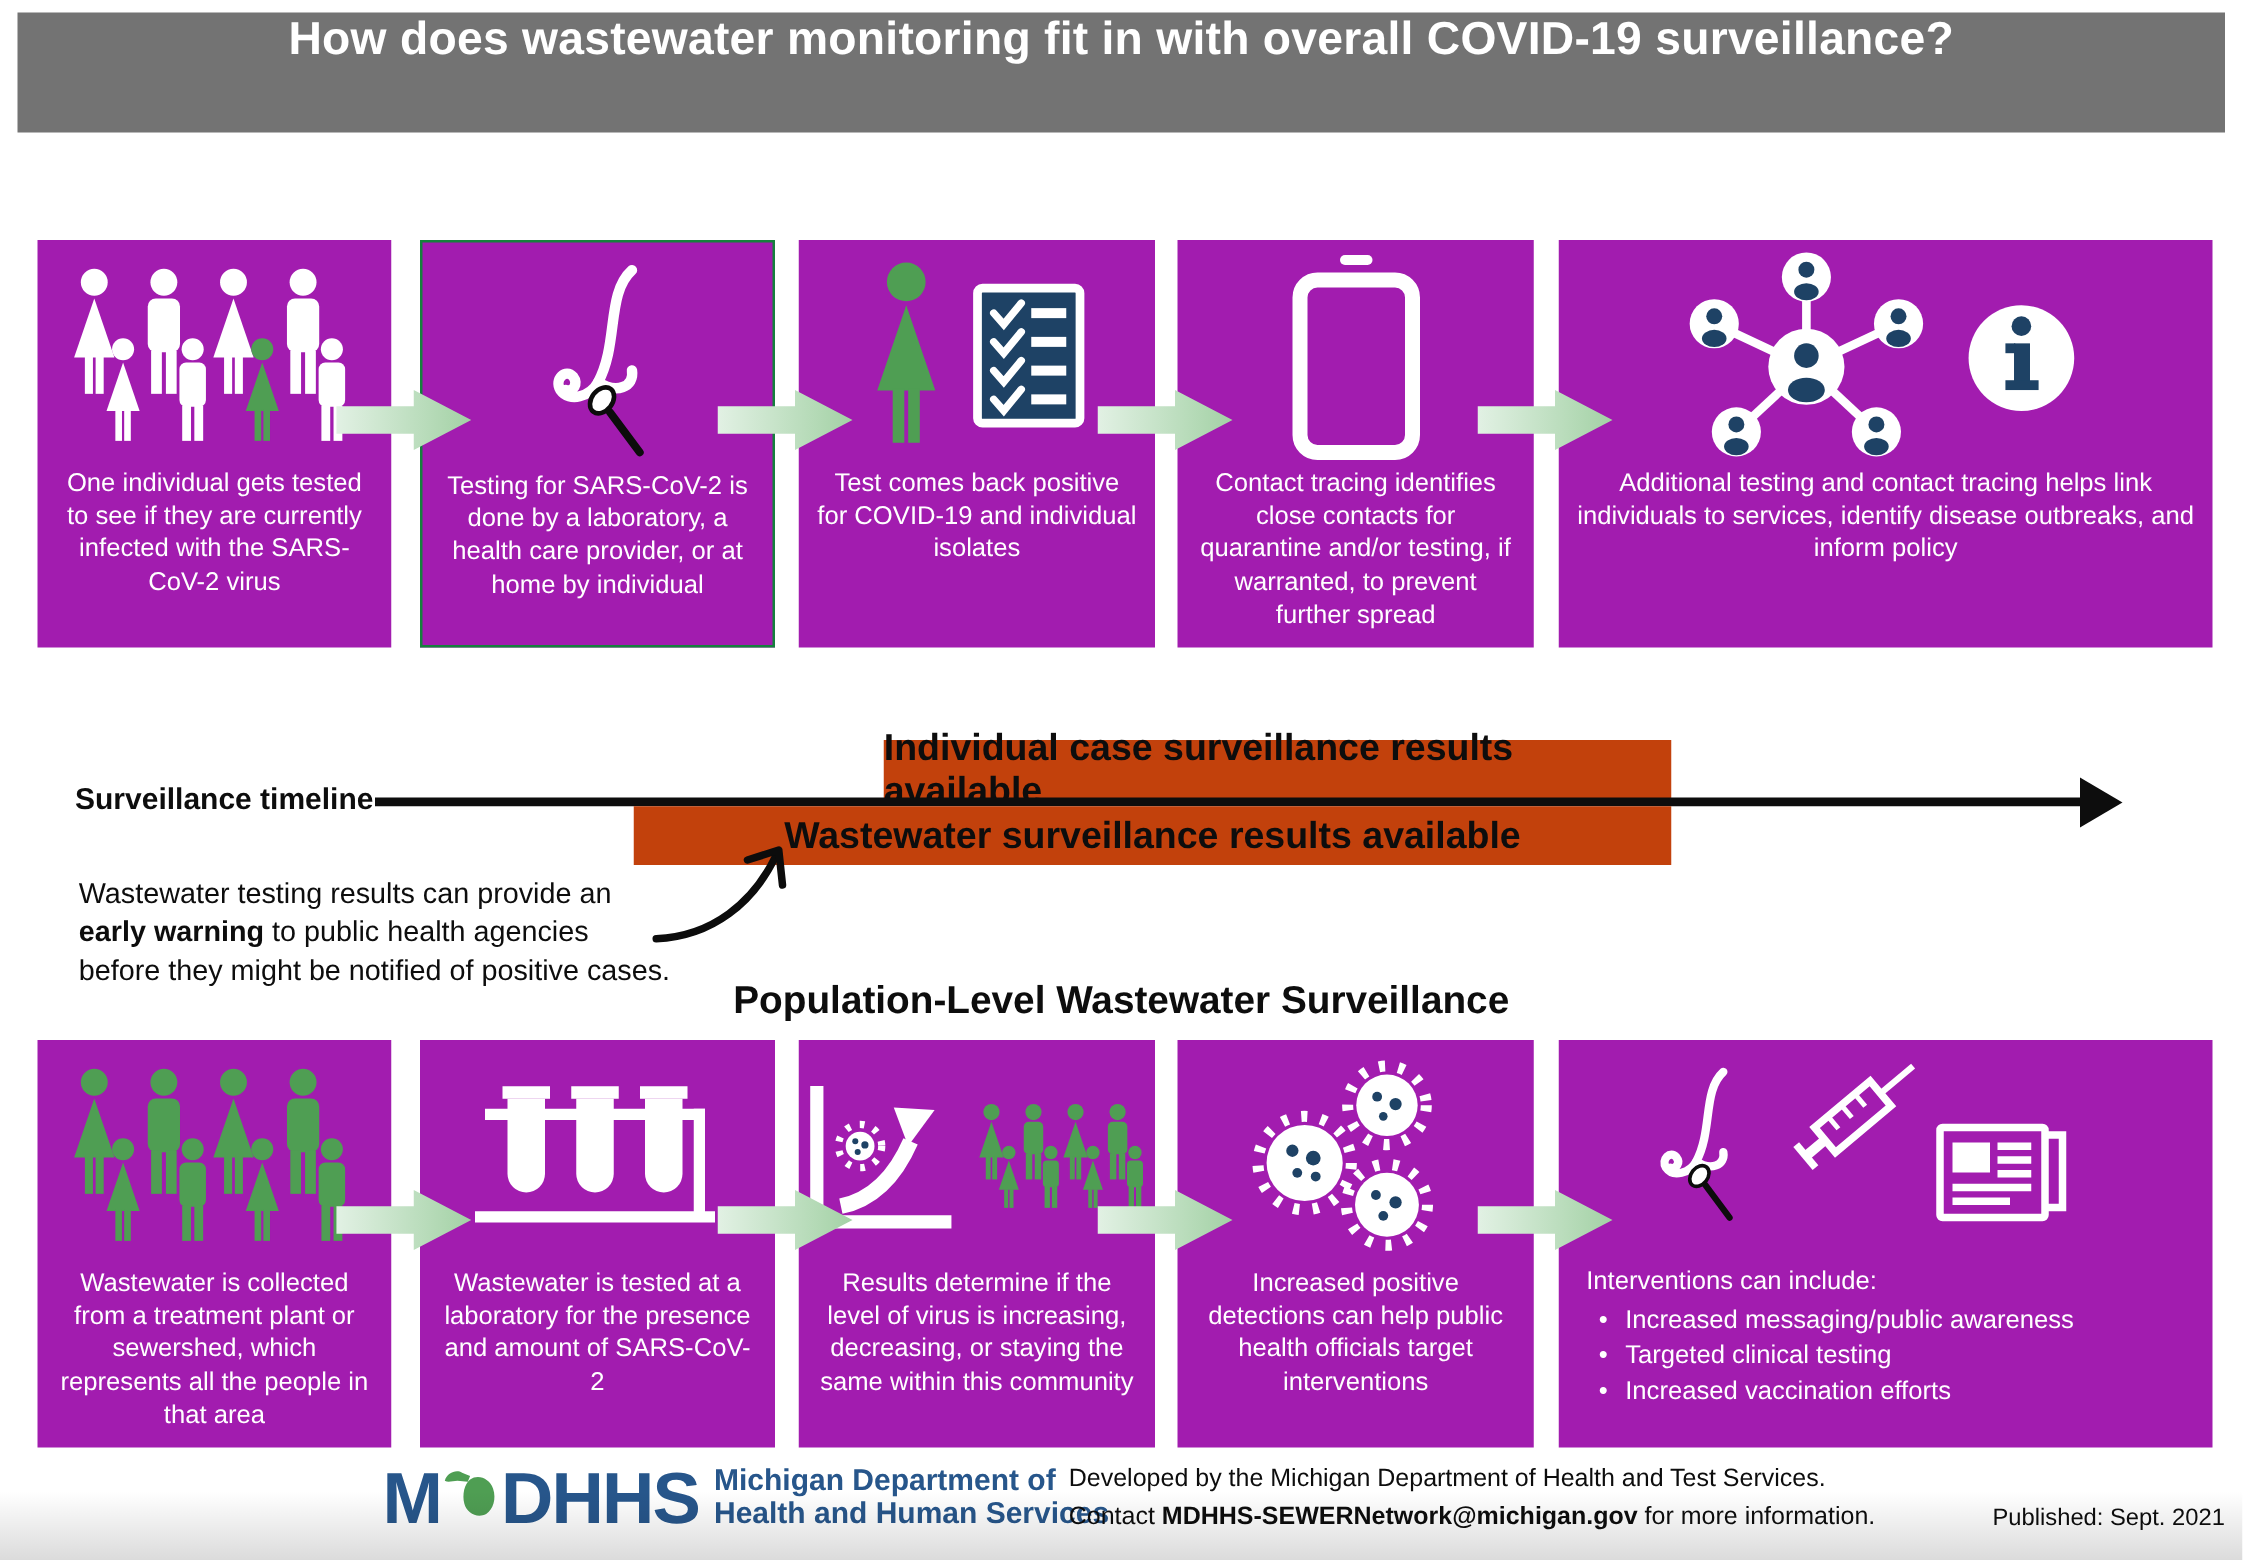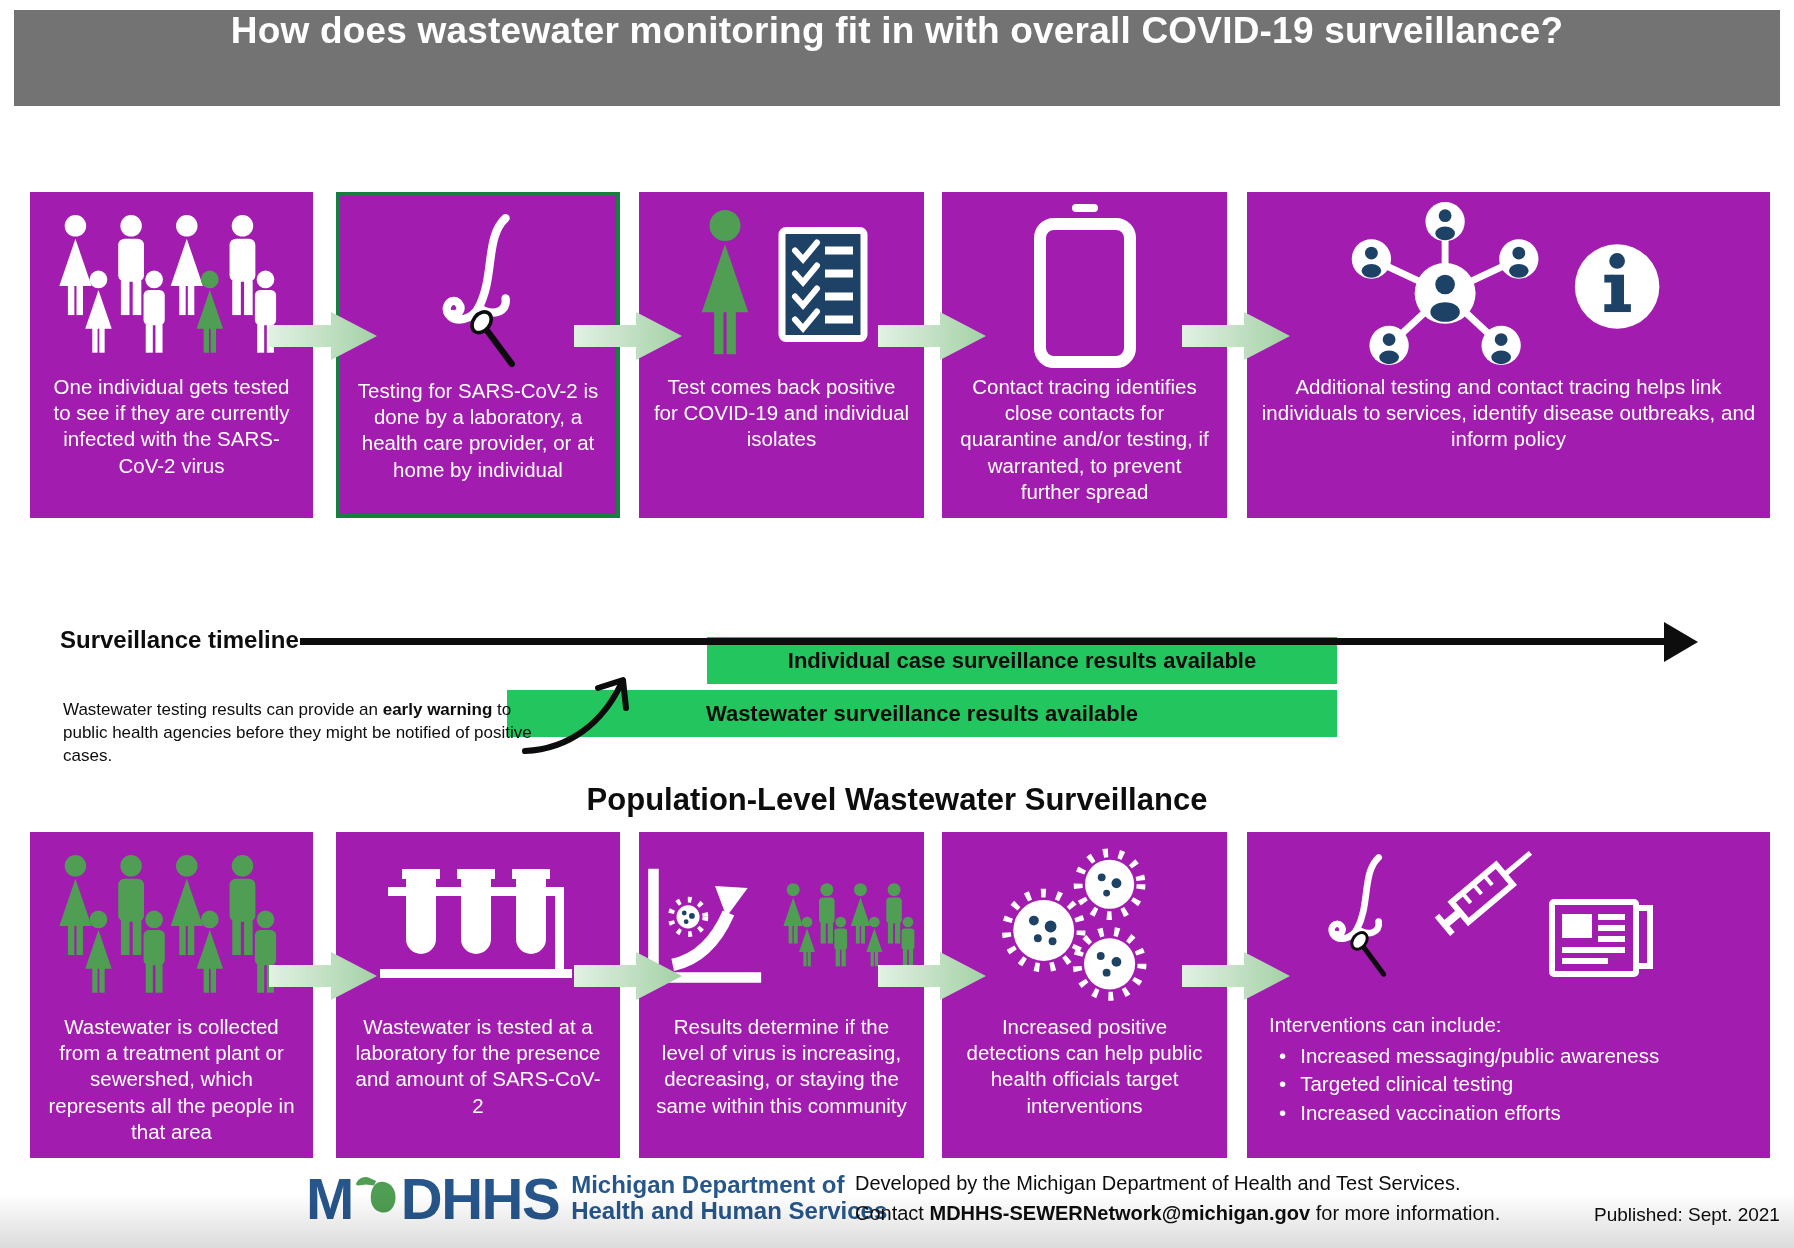--- a/index.html
+++ b/index.html
@@ -10,21 +10,21 @@
   .banner{position:absolute;left:14px;top:10px;width:1766px;height:96px;background:#737373;display:flex;align-items:flex-start;justify-content:center;}
   .banner h1{margin:0;color:#fff;font-size:37px;font-weight:bold;letter-spacing:.2px;}
 
   
   .sec-title{position:absolute;left:0;width:100%;text-align:center;margin:0;color:#0d0d0d;font-size:31px;font-weight:bold;}
   .sec-ind{top:120px;}
   .sec-pop{top:782px;}
 
   
   .box{position:absolute;height:326px;background:#a21caf;color:#fff;}
-  .box.hl{border:4px solid #15803d;box-sizing:border-box;}
+  .box.hl{border:2px solid #15803d;box-sizing:border-box;}
   .r1{top:192px;}
   .r2{top:832px;}
   .c1{left:30px;width:283px;}
   .c2{left:336px;width:284px;}
   .c3{left:639px;width:285px;}
   .c4{left:942px;width:285px;}
   .c5{left:1247px;width:523px;}
   .icon-area{height:178px;display:flex;align-items:center;justify-content:center;gap:14px;padding-top:10px;box-sizing:border-box;position:relative;}
   .box-text{text-align:center;font-size:20.5px;line-height:1.28;padding:4px 14px 0 14px;}
   .box-text-left{font-size:20.5px;line-height:1.3;padding:2px 18px 0 22px;text-align:left;}
@@ -33,24 +33,24 @@
 
   
   .flow-arrow{position:absolute;width:110px;height:52px;}
   .fa1{top:310px;} .fa2{top:950px;}
   .g1{left:269px;} .g2{left:574px;} .g3{left:878px;} .g4{left:1182px;}
 
   
   .tl-label{position:absolute;left:60px;top:626px;font-size:24px;font-weight:bold;color:#0d0d0d;}
   .tl-line{position:absolute;left:300px;top:638px;width:1366px;height:7px;background:#0d0d0d;}
   .tl-head{position:absolute;left:1664px;top:622px;width:0;height:0;border-left:34px solid #0d0d0d;border-top:20px solid transparent;border-bottom:20px solid transparent;}
-  .band{position:absolute;height:47px;background:#22c55e;display:flex;align-items:center;justify-content:center;font-size:22px;font-weight:bold;color:#0d0d0d;margin-top:45px;}
+  .band{position:absolute;height:47px;background:#c2410c;display:flex;align-items:center;justify-content:center;font-size:30px;font-weight:bold;color:#0d0d0d;}
   .band-ind{left:707px;top:592px;width:630px;}
   .band-ww{left:507px;top:645px;width:830px;}
-  .tl-note{position:absolute;left:63px;top:699px;width:474px;font-size:17px;line-height:1.34;color:#0d0d0d;}
+  .tl-note{position:absolute;left:63px;top:699px;width:474px;font-size:23px;line-height:1.34;color:#0d0d0d;}
   .tl-note b{font-weight:bold;}
   .curve-arrow{position:absolute;left:440px;top:656px;}
 
   
   .logo{position:absolute;left:306px;top:1160px;display:flex;align-items:center;height:76px;}
   .logo .big{font-size:58px;font-weight:bold;color:#27568B;letter-spacing:-1.5px;}
   .logo .mitten{margin:0 1px 10px 1px;}
   .logo .dept{margin-left:12px;font-size:24px;font-weight:bold;color:#27568B;line-height:1.1;}
   .dev{position:absolute;left:855px;top:1168px;font-size:20px;line-height:1.5;color:#0d0d0d;}
   .dev b{font-weight:bold;}

